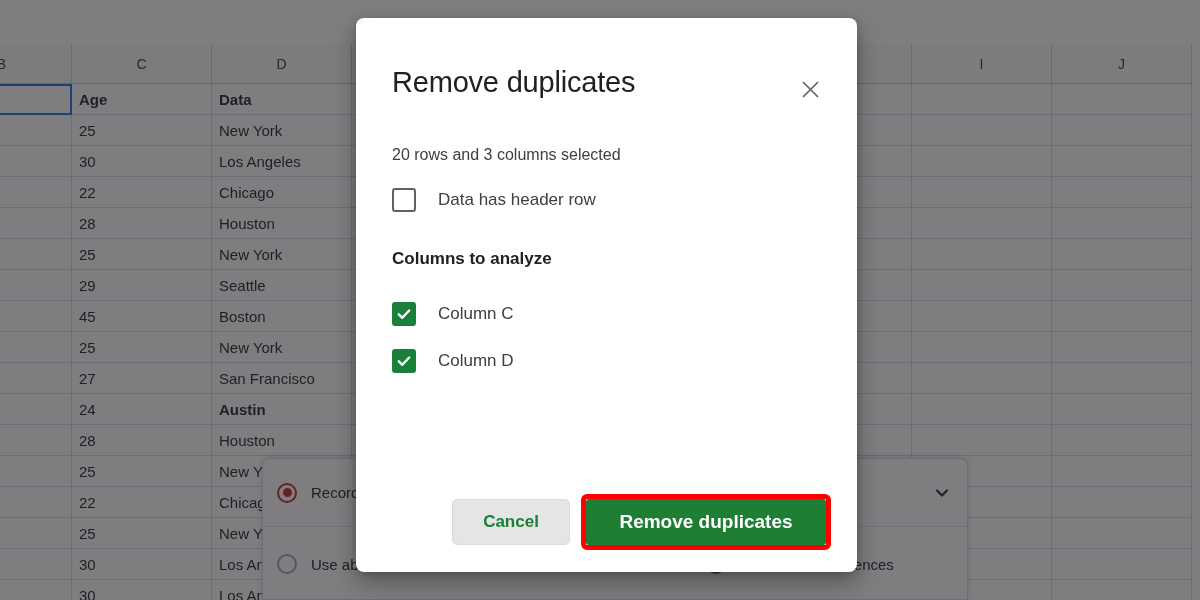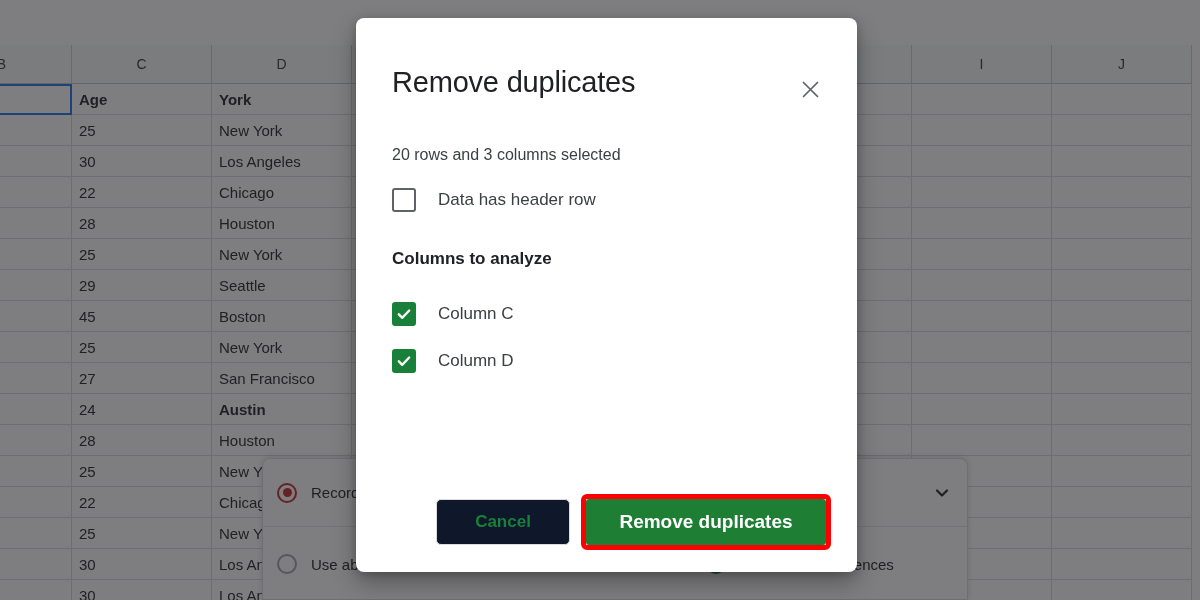--- a/index.html
+++ b/index.html
@@ -115,22 +115,22 @@
     font-size: 17px; font-weight: bold; color: #202124;
   }
   #col-list { position: absolute; left: 36px; top: 272px; width: 430px; }
   .col-item { display: flex; align-items: center; height: 47px; }
   .dlg-actions {
     position: absolute; left: 0; bottom: 22px; width: 501px;
     display: flex; align-items: center; justify-content: flex-end;
     padding-right: 26px; gap: 0;
   }
   .btn-cancel {
-    width: 134px; height: 46px;
-    border: 1px solid #dadce0; border-radius: 5px; background: #0f172a;
+    width: 118px; height: 46px;
+    border: 1px solid #dadce0; border-radius: 5px; background: #e5e5e5;
     color: #188038; font-size: 17px; font-weight: bold;
     display: flex; align-items: center; justify-content: center;
     cursor: pointer; font-family: "Liberation Sans", sans-serif;
   }
   .btn-primary-wrap {
     margin-left: 11px;
     border: 5px solid #ff0000; border-radius: 6px;
     padding: 0; display: inline-flex;
   }
   .btn-primary {
@@ -154,21 +154,21 @@
         <div class="colhead" style="left: 352px; width: 140px;"></div>
         <div class="colhead" style="left: 492px; width: 140px;"></div>
         <div class="colhead" style="left: 632px; width: 140px;"></div>
         <div class="colhead" style="left: 772px; width: 140px;"></div>
         <div class="colhead" style="left: 912px; width: 140px;">I</div>
         <div class="colhead" style="left: 1052px; width: 140px;">J</div>
       </div>
     <div id="grid-cells">
         <div class="gridcell hdr" style="left: -68px; width: 140px; top: 84px;"></div>
         <div class="gridcell hdr" style="left: 72px; width: 140px; top: 84px;">Age</div>
-        <div class="gridcell hdr" style="left: 212px; width: 140px; top: 84px;">York</div>
+        <div class="gridcell hdr" style="left: 212px; width: 140px; top: 84px;">Data</div>
         <div class="gridcell hdr" style="left: 352px; width: 140px; top: 84px;"></div>
         <div class="gridcell hdr" style="left: 492px; width: 140px; top: 84px;"></div>
         <div class="gridcell hdr" style="left: 632px; width: 140px; top: 84px;"></div>
         <div class="gridcell hdr" style="left: 772px; width: 140px; top: 84px;"></div>
         <div class="gridcell hdr" style="left: 912px; width: 140px; top: 84px;"></div>
         <div class="gridcell hdr" style="left: 1052px; width: 140px; top: 84px;"></div>
         <div class="gridcell" style="left: -68px; width: 140px; top: 115px;"></div>
         <div class="gridcell" style="left: 72px; width: 140px; top: 115px;">25</div>
         <div class="gridcell" style="left: 212px; width: 140px; top: 115px;">New York</div>
         <div class="gridcell" style="left: 352px; width: 140px; top: 115px;"></div>

